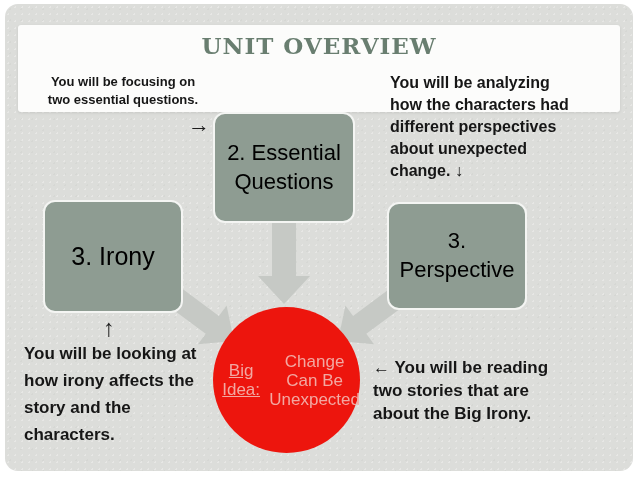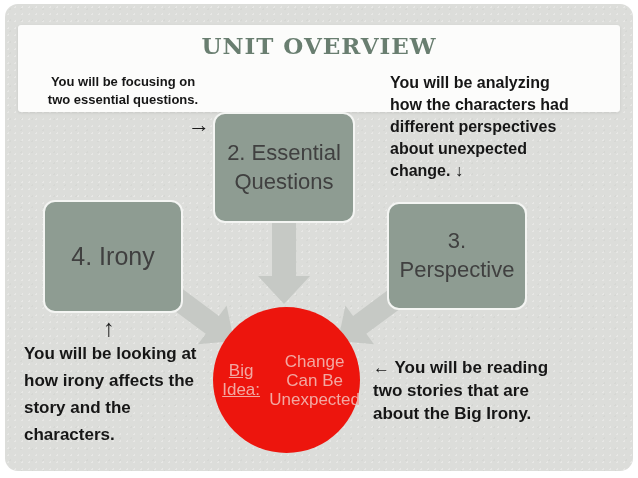--- a/index.html
+++ b/index.html
@@ -40,21 +40,21 @@
   .pointer{
     position:absolute;color:#1c1c1c;font-weight:normal;
   }
   .pointer-right{left:183px;top:108px;font-size:22px;}
   .pointer-up{left:98px;top:310px;font-size:24px;}
   .shape-box{
     position:absolute;background:#8e9c92;
     border:2px solid #f4f5f3;border-radius:12px;
     display:flex;align-items:center;justify-content:center;
     box-sizing:border-box;
-    color:#404040;text-align:center;white-space:pre-line;
+    color:#000000;text-align:center;white-space:pre-line;
     font-weight:400;
   }
   .box-irony{left:38px;top:196px;width:140px;height:113px;font-size:25px;line-height:1.25;}
   .box-essential{left:208px;top:108px;width:142px;height:111px;font-size:22px;line-height:1.3;}
   .box-perspective{left:382px;top:198px;width:140px;height:108px;font-size:22px;line-height:1.3;}
   .connectors{position:absolute;left:0;top:0;width:628px;height:467px;}
   .big-idea-circle{
     position:absolute;left:208px;top:303px;width:147px;height:146px;
     background:#ed150d;border-radius:50%;
     display:flex;flex-direction:row;align-items:center;justify-content:center;
@@ -83,21 +83,21 @@
     <div class="note note-top-left">You will be focusing on
 two essential questions.</div>
     <div class="pointer pointer-right">→</div>
     <div class="note note-top-right">You will be analyzing
 how the characters had
 different perspectives
 about unexpected
 change.  ↓</div>
 
     <div class="shape-box box-irony">
-      <span>4. Irony</span>
+      <span>3. Irony</span>
     </div>
     <div class="shape-box box-essential">
       <span>2. Essential
 Questions</span>
     </div>
     <div class="shape-box box-perspective">
       <span>3.
 Perspective</span>
     </div>
 

